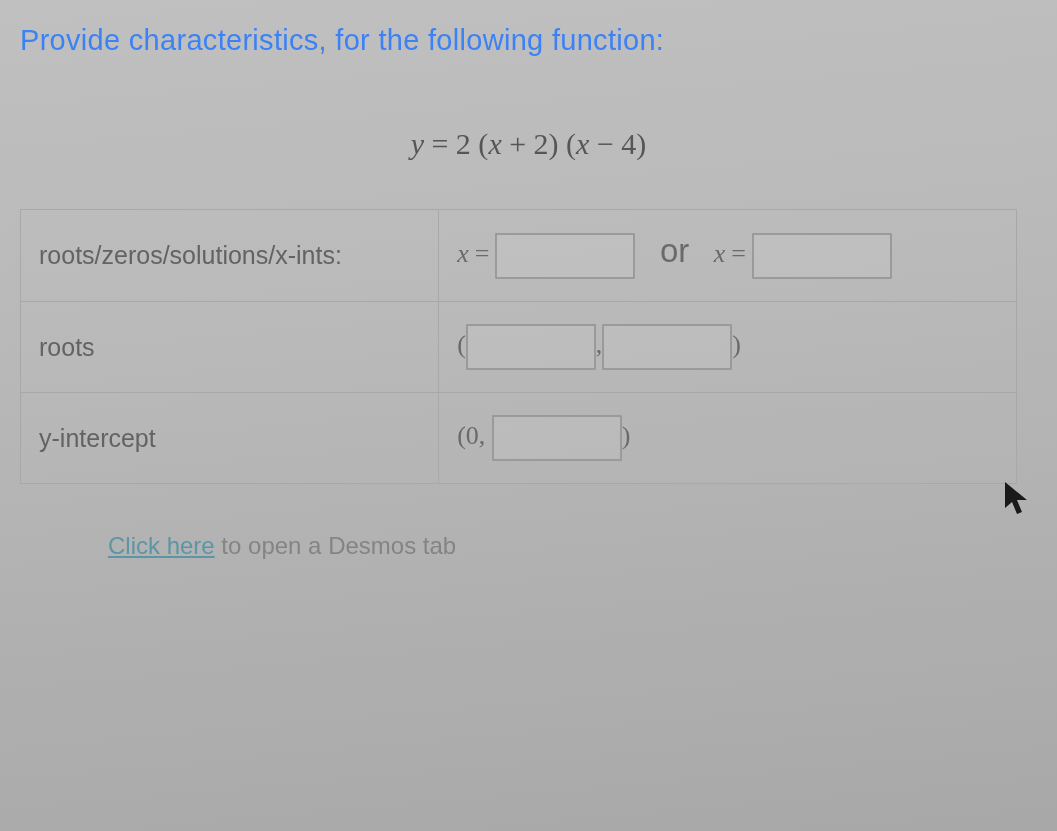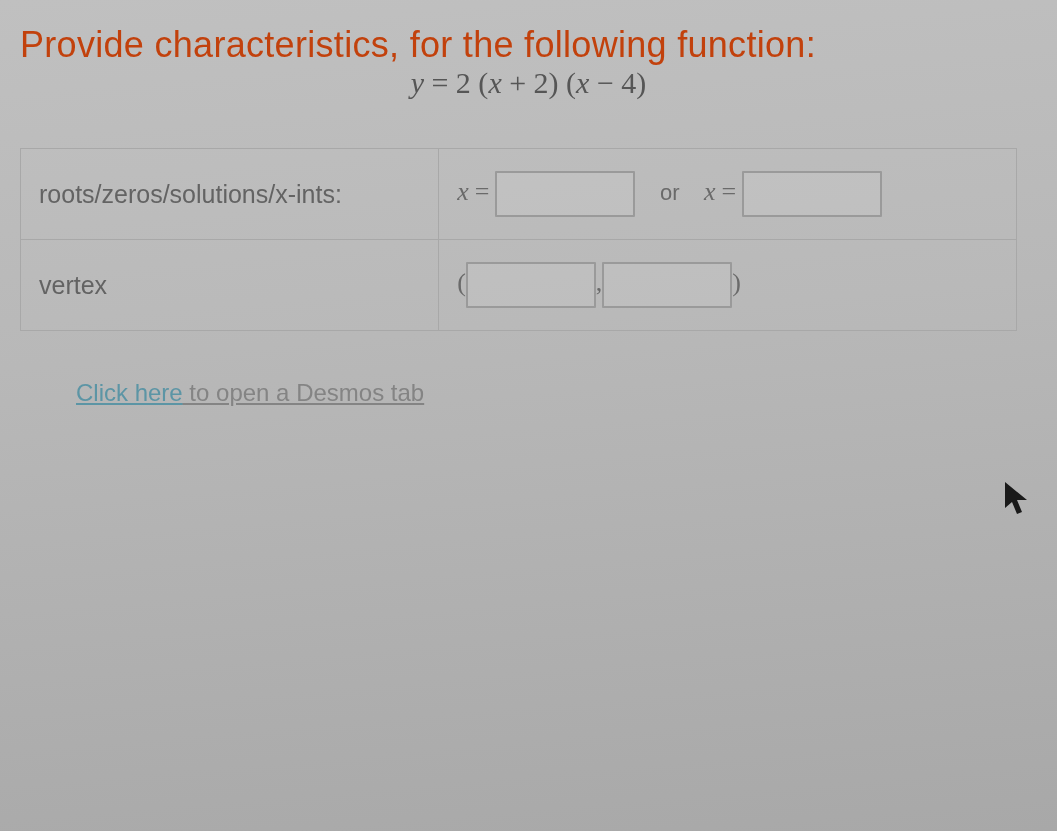--- a/index.html
+++ b/index.html
@@ -7,22 +7,23 @@
       margin: 0;
       padding: 24px 20px;
       font-family: Arial, Helvetica, sans-serif;
       background: linear-gradient(175deg, #c0c0c0 0%, #b8b8b8 40%, #b0b0b0 70%, #a8a8a8 100%);
       min-height: 831px;
       width: 1057px;
       color: #5e5e5e;
       position: relative;
     }
     .prompt {
-      font-size: 36px;
-      color: #c2410c;
+      font-size: 29px;
+      color: #3b82f6;
+      margin-bottom: 70px;
       letter-spacing: 0.3px;
     }
     .equation {
       font-size: 30px;
       color: #565656;
       margin-bottom: 48px;
       font-family: 'Times New Roman', serif;
       text-align: center;
     }
     .equation .var { font-style: italic; }
@@ -51,28 +52,27 @@
       display: inline-block;
       border: 2px solid #9a9a9a;
       background: rgba(255,255,255,0.08);
       height: 46px;
       vertical-align: middle;
       border-radius: 1px;
     }
     .inputbox.med { width: 140px; }
     .inputbox.sm  { width: 100px; }
     .inputbox.tight { width: 130px; }
-    .or-sep { margin: 0 18px; font-family: Arial, sans-serif; font-size: 22px; color:#6a6a6a; font-style: normal;}
+    .or-sep { margin: 0 18px; font-family: Arial, sans-serif; font-size: 33px; color:#6a6a6a; font-style: normal;}
     .eq { margin: 0 6px; }
     .hint {
       margin-top: 48px;
-      margin-left: 56px;
+      margin-left: 88px;
       font-size: 24px;
       color: #848484;
-      text-decoration: underline;
     }
     .hint .link {
       color: #5c95a5;
       text-decoration: underline;
       cursor: pointer;
     }
     .cursor {
       position: absolute;
       right: 26px;
       top: 480px;
@@ -96,23 +96,29 @@
   <tbody>
       <tr>
     <td class="label">roots/zeros/solutions/x-ints:</td>
     <td class="value">
       <span class="xvar">x</span><span class="eq">=</span><span class="inputbox med"></span>
       <span class="or-sep">or</span>
       <span class="xvar">x</span><span class="eq">=</span><span class="inputbox med"></span>
     </td>
   </tr>
   <tr>
-    <td class="label indent1">vertex</td>
+    <td class="label indent1">roots</td>
     <td class="value">
       <span>(</span><span class="inputbox tight"></span><span>,</span><span class="inputbox tight"></span><span>)</span>
+    </td>
+  </tr>
+  <tr>
+    <td class="label indent2">y-intercept</td>
+    <td class="value">
+      <span>(0,</span> <span class="inputbox tight"></span><span>)</span>
     </td>
   </tr>
 </tbody>
   </table>
 
 <div class="hint">
   <span class="link">Click here</span><span> to open a Desmos tab</span>
 </div>
 
 <div class="cursor">

